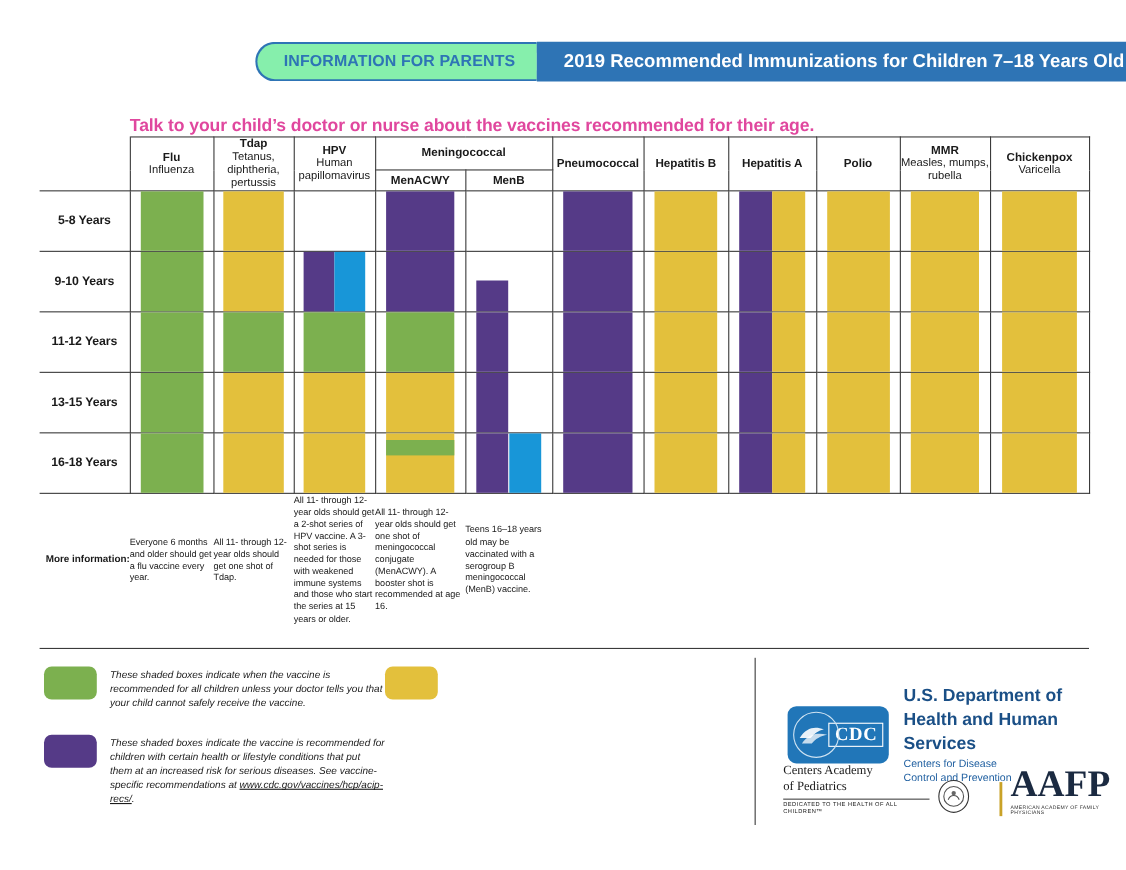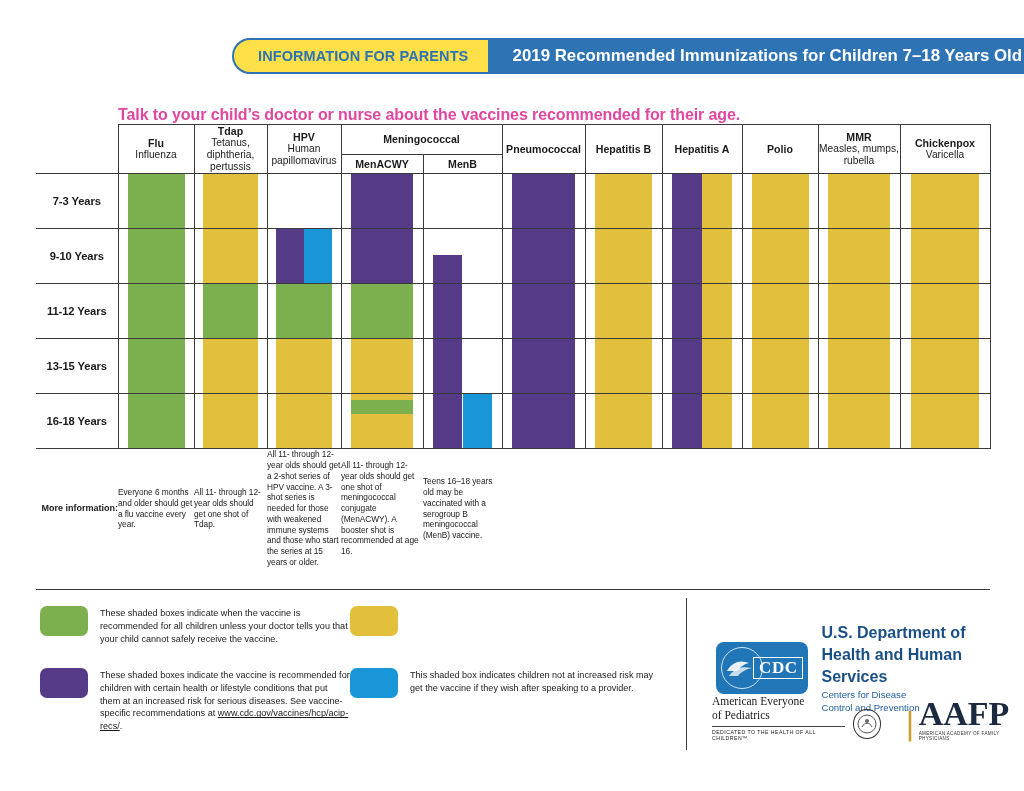--- a/index.html
+++ b/index.html
@@ -11,21 +11,21 @@
     color:#1a1a1a;
     position:relative;
     overflow:hidden;
   }
 
   
   #banner-row { position:absolute; left:0; top:38px; width:1024px; height:36px; }
   #banner { position:absolute; left:232px; top:0; height:36px; width:760px;
             display:flex; align-items:stretch; }
   #banner-left {
-    background:#fde047;
+    background:#86efac;
     border:2px solid #2E74B5;
     border-right:none;
     border-radius:18px 0 0 18px;
     color:#2E74B5;
     font-weight:bold;
     font-size:14.5px;
     letter-spacing:.1px;
     display:flex; align-items:center; justify-content:center;
     padding:0 20px 0 24px;
     white-space:nowrap;
@@ -98,21 +98,21 @@
     letter-spacing:-.05px;
   }
   .moreinfo.empty { }
 
   
   #divider { position:absolute; left:36px; top:589px; width:954px; height:1.2px; background:#3a3a3a; }
   #vdivider { position:absolute; left:686px; top:598px; width:1.2px; height:152px; background:#3a3a3a; }
 
   
   #legend { position:absolute; left:40px; top:606px; width:640px; }
-  .legend-row { display:flex; margin-bottom:22px; }
+  .legend-row { display:flex; margin-bottom:22px;font-style:italic; }
   .legend-col { display:flex; width:310px; }
   .swatch { width:48px; height:30px; border-radius:7px; flex:0 0 48px; margin-right:12px; }
   .legend-text { font-size:9.1px; line-height:1.42; padding-top:1px; }
   .legend-text a { color:#1a1a1a; text-decoration:underline; }
 
   
   #cdc-block { position:absolute; left:716px; top:622px; display:flex; align-items:center; }
   #cdc-logo {
     width:96px; height:52px; background:#2176B8; border-radius:8px;
     position:relative; display:flex; align-items:center; justify-content:flex-end;
@@ -216,21 +216,21 @@
       </th>
       <th class="vac-head">
         <span class="bold">MenB</span>
       </th>
     </tr>
   </thead>
 
   <tbody>
 
     <tr style="height:55px">
-      <td class="agecell">7-3 Years</td>
+      <td class="agecell">5-8 Years</td>
       <td class="barcell">
           <span class="bar full g"></span>
         </td>
       <td class="barcell">
           <span class="bar full y"></span>
         </td>
       <td class="barcell"></td>
       <td class="barcell">
           <span class="bar full p"></span>
         </td>
@@ -439,24 +439,20 @@
     </div>
     <div class="legend-col">
       <div class="swatch y"></div>
     </div>
   </div>
   <div class="legend-row">
     <div class="legend-col">
       <div class="swatch p"></div>
       <div class="legend-text"><span>These shaded boxes indicate the vaccine is recommended for children with certain health or lifestyle conditions that put them at an increased risk for serious diseases. See vaccine-specific recommendations at </span><a href="#">www.cdc.gov/vaccines/hcp/acip-recs/</a><span>.</span></div>
     </div>
-    <div class="legend-col">
-      <div class="swatch b"></div>
-      <div class="legend-text">This shaded box indicates children not at increased risk may get the vaccine if they wish after speaking to a provider.</div>
-    </div>
   </div>
 </div>
 
 <div id="cdc-block">
   <div id="cdc-logo">
     <div id="cdc-seal">
       <svg width="34" height="22" viewBox="0 0 34 22" aria-hidden="true">
         <path d="M2 14 C8 4, 16 3, 24 6 C19 7, 15 10, 12 14 Z" fill="#ffffff" opacity=".9"></path>
         <path d="M4 19 C10 10, 18 9, 27 11 C21 12, 16 15, 13 19 Z" fill="#ffffff" opacity=".75"></path>
       </svg>
@@ -467,21 +463,21 @@
     <div class="b1">U.S. Department of</div>
     <div class="b1">Health and Human Services</div>
     <div>Centers for Disease</div>
     <div>Control and Prevention</div>
   </div>
 </div>
 
 <div id="aap-block">
   <div>
     <div id="aap-text">
-      <div>American Everyone</div>
+      <div>Centers Academy</div>
       <div>of Pediatrics</div>
     </div>
     <div id="aap-tag">DEDICATED TO THE HEALTH OF ALL CHILDREN™</div>
   </div>
   <div id="aap-seal">
     <svg width="22" height="22" viewBox="0 0 22 22" aria-hidden="true">
       <circle cx="11" cy="11" r="9" fill="none" stroke="#555" stroke-width="1"></circle>
       <path d="M6 14 C8 9, 14 9, 16 14" fill="none" stroke="#555" stroke-width="1"></path>
       <circle cx="11" cy="8" r="2" fill="#666"></circle>
     </svg>

